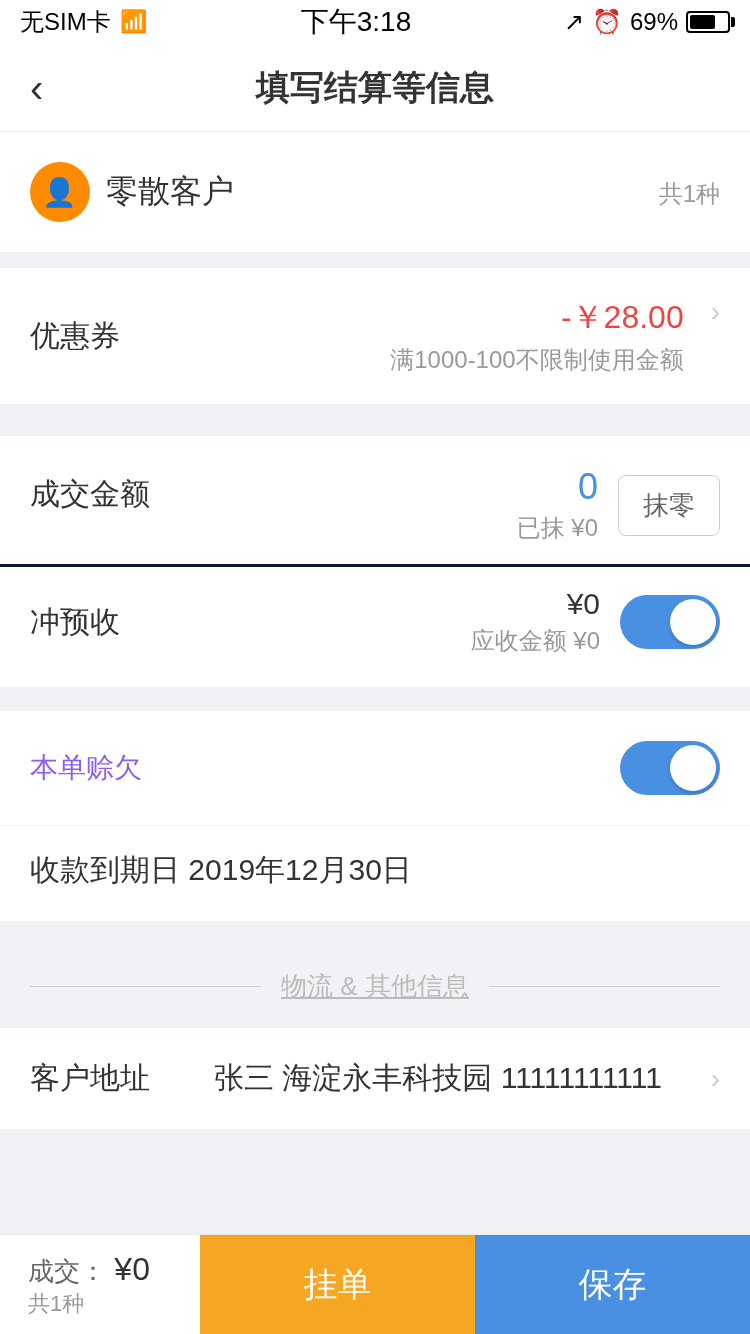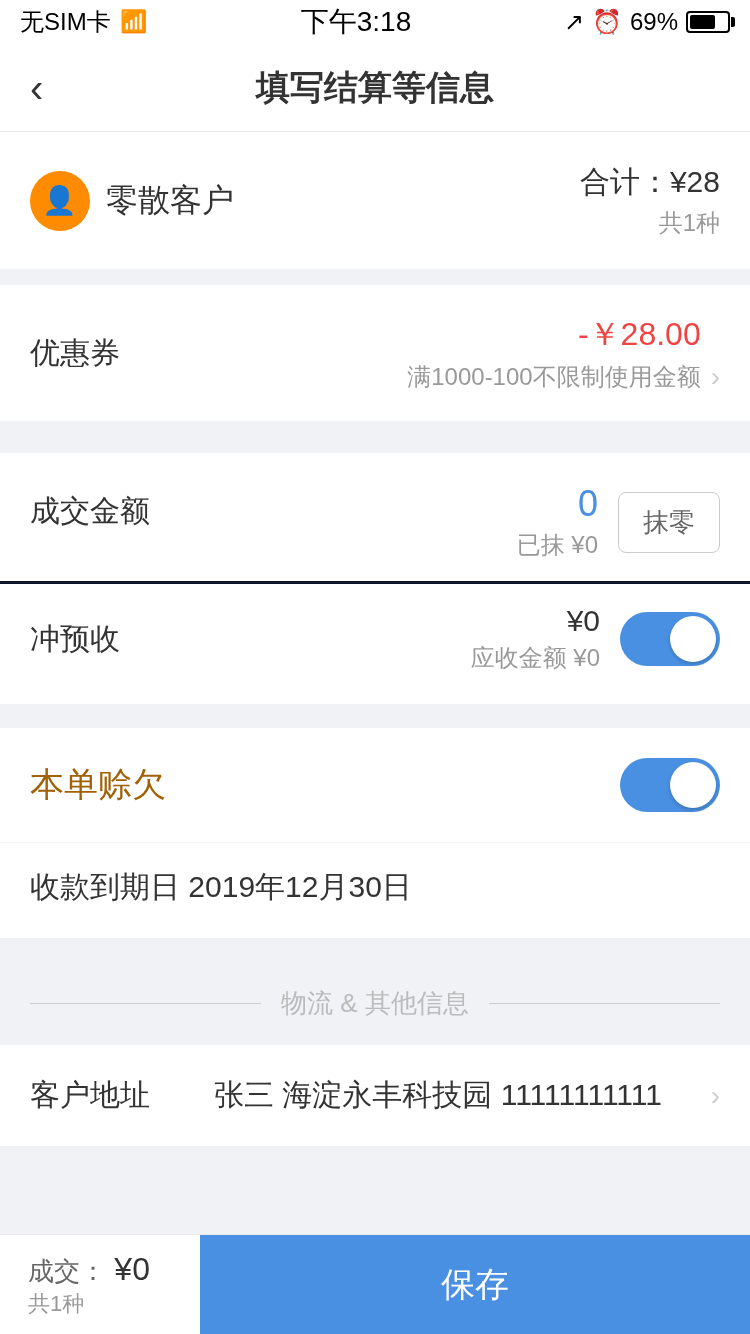--- a/index.html
+++ b/index.html
@@ -137,22 +137,22 @@
       justify-content: space-between;
       margin-bottom: 16px;
     }
     .coupon-label {
       font-size: 30px;
       color: #333;
     }
     .coupon-right {
       text-align: right;
       display: flex;
-      align-items: flex-end;
-      gap: 10px;
+      align-items: flex-start;
+      gap: 27px;
     }
     .coupon-info {
       text-align: right;
     }
     .coupon-discount {
       font-size: 32px;
       color: #e44;
       font-weight: 500;
     }
     .coupon-desc {
@@ -270,22 +270,22 @@
     }
 
     
     .debt-row {
       padding: 30px 30px;
       display: flex;
       align-items: center;
       justify-content: space-between;
     }
     .debt-label {
-      font-size: 34px;
-      color: #a16207;
+      font-size: 28px;
+      color: #8b5cf6;
     }
 
     
     .due-date-row {
       padding: 0 30px 30px;
       font-size: 30px;
       color: #333;
       border-top: 1px solid #f5f5f5;
       padding-top: 24px;
     }
@@ -304,20 +304,21 @@
     }
     .logistics-line {
       flex: 1;
       height: 1px;
       background: #ccc;
     }
     .logistics-label {
       font-size: 26px;
       color: #bbb;
       white-space: nowrap;
+      text-decoration: underline;
     }
 
     
     .address-section {
       background: #fff;
       padding: 30px 30px;
       display: flex;
       align-items: center;
       justify-content: space-between;
       gap: 44px;
@@ -417,21 +418,20 @@
 <div class="content">
 
   <div class="customer-section">
     <div class="customer-left">
       <div class="customer-avatar">
         <span>👤</span>
       </div>
       <span class="customer-name">零散客户</span>
     </div>
     <div class="customer-right">
-      <div class="customer-total">合计：¥28</div>
       <div class="customer-count">共1种</div>
     </div>
   </div>
 
   <div class="coupon-section">
     <span class="coupon-label">优惠券</span>
     <div class="coupon-right">
       <div class="coupon-info">
         <div class="coupon-discount">-￥28.00</div>
         <div class="coupon-desc">满1000-100不限制使用金额</div>
@@ -503,14 +503,15 @@
 </div>
 
 <div class="bottom-bar">
   <div class="bottom-info">
     <div>
       <span class="bottom-deal">成交：</span>
       <span class="bottom-amount">¥0</span>
     </div>
     <div class="bottom-count">共1种</div>
   </div>
+  <div class="btn-hold">挂单</div>
   <div class="btn-save">保存</div>
 </div>
 
 </body></html>

